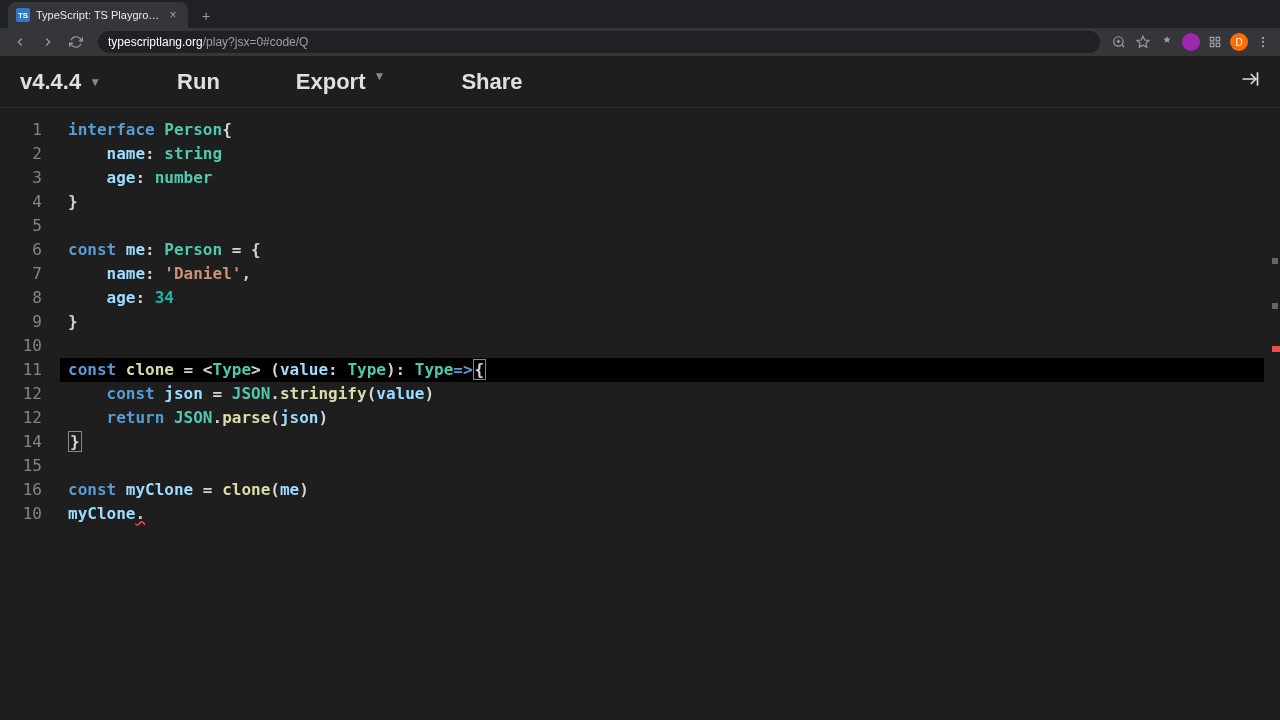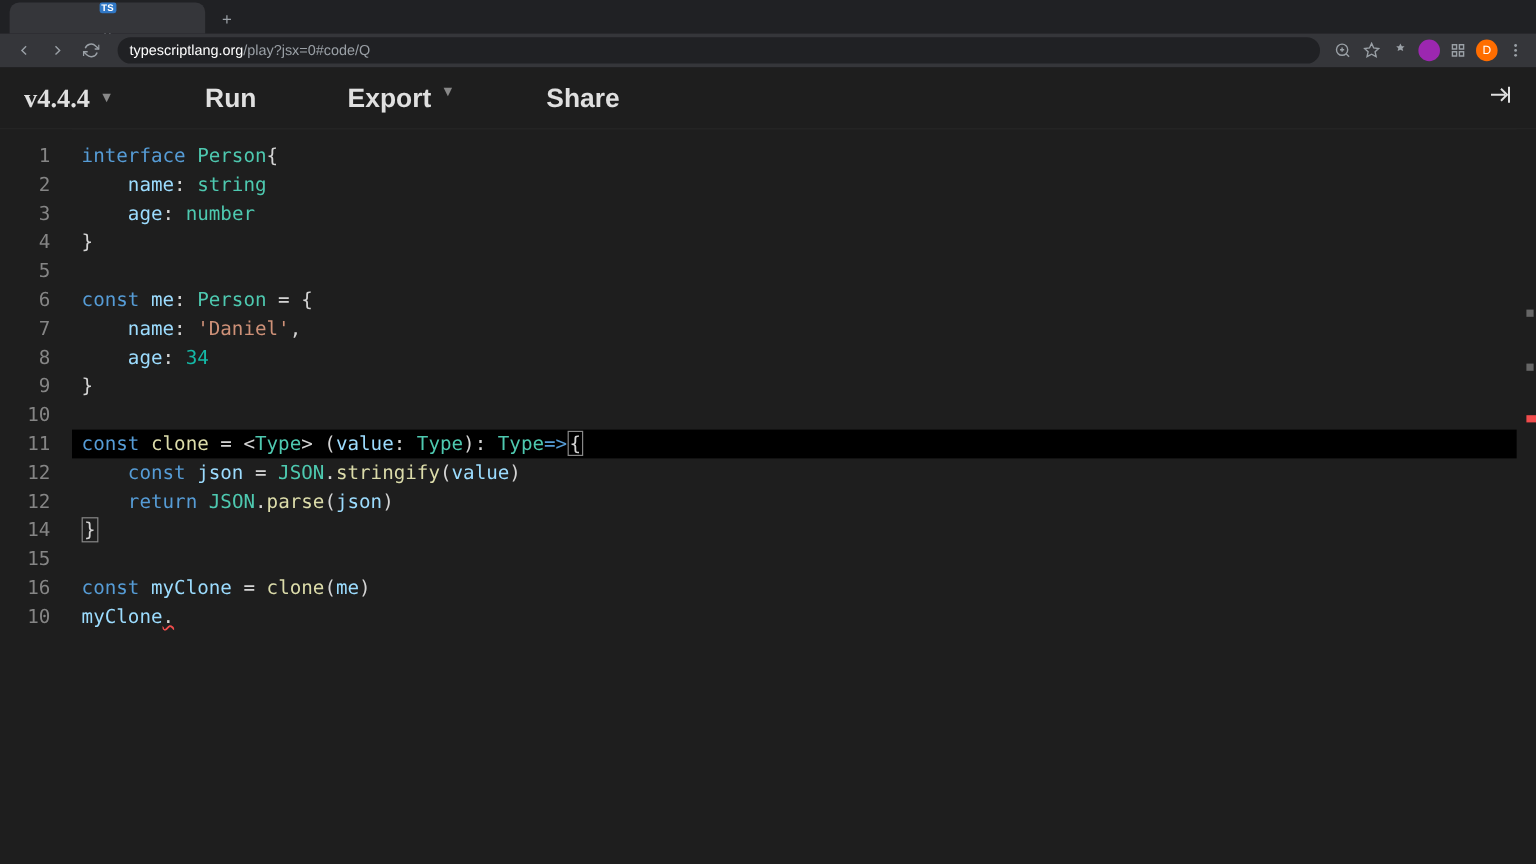--- a/index.html
+++ b/index.html
@@ -30,21 +30,20 @@
   height: 26px;
   border-radius: 8px 8px 0 0;
   display: flex;
   align-items: center;
   padding: 0 8px;
   gap: 6px;
   min-width: 140px;
   max-width: 180px;
   font-size: 11px;
   color: #e8eaed;
-  flex-direction: column;
 }
 .tab-favicon {
   width: 14px;
   height: 14px;
   background: #3178c6;
   border-radius: 2px;
   display: flex;
   align-items: center;
   justify-content: center;
   font-size: 8px;
@@ -149,21 +148,20 @@
   border-bottom: 1px solid #2a2a2a;
 }
 .version-btn {
   display: flex;
   align-items: center;
   gap: 8px;
   font-size: 22px;
   font-weight: 600;
   color: #e0e0e0;
   cursor: pointer;
-  font-family: Liberation Serif, serif;
 }
 .version-btn .chevron {
   font-size: 12px;
   color: #888;
 }
 .pg-btn {
   font-size: 22px;
   font-weight: 600;
   color: #e0e0e0;
   cursor: pointer;
@@ -210,20 +208,21 @@
   padding-top: 10px;
   font-family: "SF Mono", Menlo, Monaco, Consolas, monospace;
   font-size: 16px;
   line-height: 24px;
   white-space: pre;
   position: relative;
 }
 .code-line {
   height: 24px;
   padding-left: 8px;
+  font-weight: bold;
 }
 .code-line.current {
   background: #000000;
 }
 
 
 .kw { color: #569cd6; }
 .type { color: #4ec9b0; }
 .ident { color: #9cdcfe; }
 .fn { color: #dcdcaa; }

